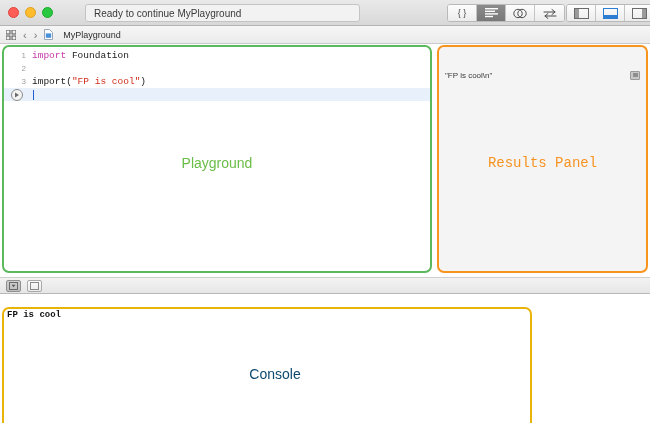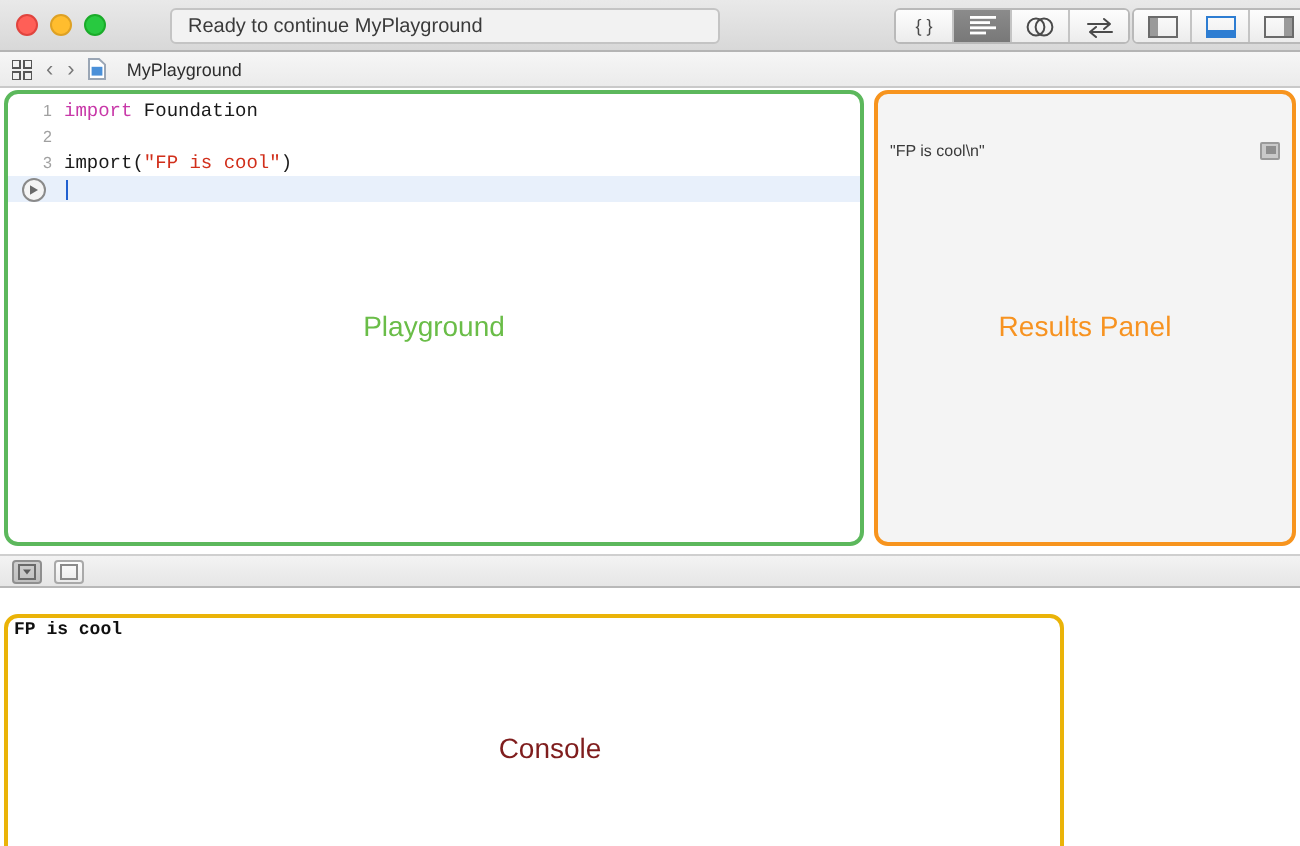--- a/index.html
+++ b/index.html
@@ -170,22 +170,22 @@
   }
 
   .overlay-label {
     position: absolute;
     left: 0; right: 0;
     text-align: center;
     font-size: 14px;
     pointer-events: none;
   }
   .lbl-playground { top: 108px; color: #6abd48; }
-  .lbl-results    { top: 108px; color: #f79321; }
-  .lbl-console    { top: 57px;  color: #7f1d1d; padding-left: 16px; }
+  .lbl-results    { top: 108px; color: #f79321; font-family: Liberation Mono, monospace; }
+  .lbl-console    { top: 57px;  color: #0c4a6e; padding-left: 16px; }
 
   
   .results {
     position: absolute;
     left: 437px; top: 45px;
     width: 211px; height: 228px;
     background: #f4f4f4;
     border: 2px solid #f7941e;
     border-radius: 7px;
     overflow: hidden;

